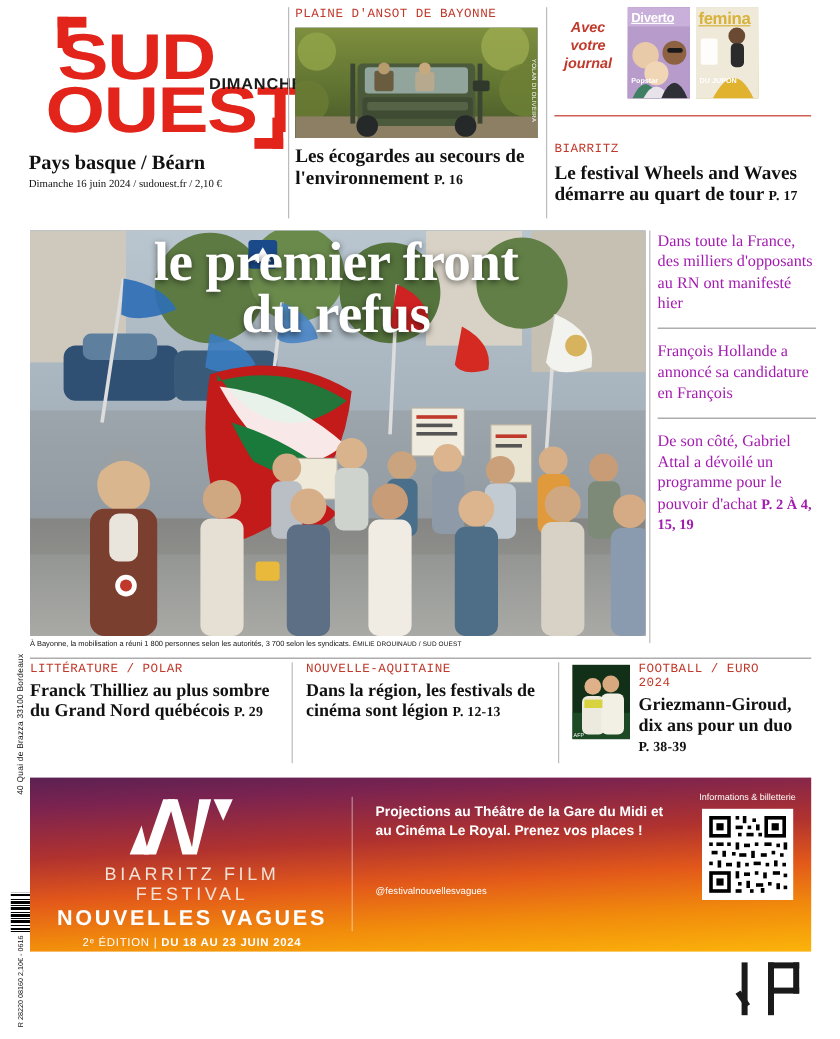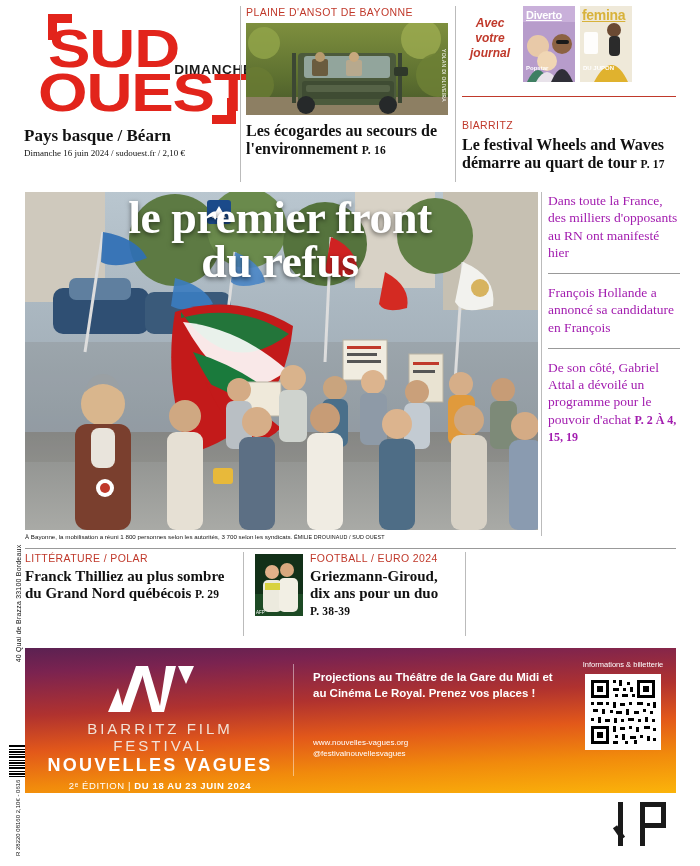--- a/index.html
+++ b/index.html
@@ -51,21 +51,21 @@
   .bracket-tl { position:absolute; left:24px; top:8px; width:24px; height:26px;
     border-left:9px solid #e2241b; border-top:9px solid #e2241b; }
   .bracket-br { position:absolute; left:188px; top:92px; width:24px; height:26px;
     border-right:9px solid #e2241b; border-bottom:9px solid #e2241b; }
   .edition { position:absolute; left:0; top:120px; }
   .edition-title { font-family:"Liberation Serif", serif; font-weight:bold; font-size:17px; color:#111; }
   .edition-sub { font-family:"Liberation Serif", serif; font-size:9px; color:#111; margin-top:2px; }
 
   
   .top-center { position:absolute; left:246px; top:6px; width:202px; }
-  .kicker { font-family:Liberation Sans, sans-serif; font-size:10.5px; color:#c0392b;
+  .kicker { font-family:Liberation Mono, monospace; font-size:10.5px; color:#c0392b;
     letter-spacing:.4px; text-transform:uppercase; }
   .tc-photo { position:relative; width:202px; height:92px; margin-top:5px; overflow:hidden;
     background:#4a5c30; }
   .tc-credit { position:absolute; right:1px; top:26px; font-family:"Liberation Sans", sans-serif;
     font-size:5px; color:#fff; letter-spacing:.3px; writing-mode:vertical-rl; }
   .tc-head { font-family:"Liberation Serif", serif; font-weight:bold; font-size:16px;
     line-height:1.12; color:#111; margin-top:7px; }
   .pageref { font-size:11.5px; font-weight:bold; letter-spacing:.2px; }
 
   
@@ -411,20 +411,27 @@
   <div class="teasers">
 
     <div class="teaser t1">
       <div class="kicker">LITTÉRATURE / POLAR</div>
       <div class="t-head">
         <span>Franck Thilliez au plus sombre du Grand Nord québécois</span>
         <span class="pageref">P. 29</span>
       </div>
     </div>
 
+    <div class="teaser t2">
+      <div class="kicker">NOUVELLE-AQUITAINE</div>
+      <div class="t-head">
+        <span>Dans la région, les festivals de cinéma sont légion</span>
+        <span class="pageref">P. 12-13</span>
+      </div>
+    </div>
 
     <div class="teaser t3">
       <div class="t-photo">
         <svg width="48" height="62" viewBox="0 0 48 62">
           <rect width="48" height="62" fill="#123018"></rect>
           <rect y="40" width="48" height="22" fill="#1d4a24"></rect>
           <circle cx="17" cy="18" r="7" fill="#e0b089"></circle>
           <rect x="8" y="26" width="19" height="32" rx="5" fill="#eceade"></rect>
           <circle cx="32" cy="16" r="7" fill="#d8a87e"></circle>
           <rect x="24" y="24" width="19" height="34" rx="5" fill="#f2efe4"></rect>
@@ -458,21 +465,20 @@
       <div class="ad-ed">
         <span>2ᵉ ÉDITION | </span><b>DU 18 AU 23 JUIN 2024</b>
       </div>
     </div>
 
     <div class="ad-div"></div>
 
     <div class="ad-mid">
       <div class="ad-proj">Projections au Théâtre de la Gare du Midi et au Cinéma Le Royal. Prenez vos places !</div>
       <div class="ad-url">
-        <div>www.nouvelles-vagues.org</div>
         <div>@festivalnouvellesvagues</div>
       </div>
     </div>
 
     <div class="ad-right">
       <div class="ad-info">Informations &amp; billetterie</div>
       <div class="qr">
         <svg width="68" height="68" viewBox="0 0 68 68">
           <rect width="68" height="68" fill="#fff"></rect>
           <g fill="#000">

